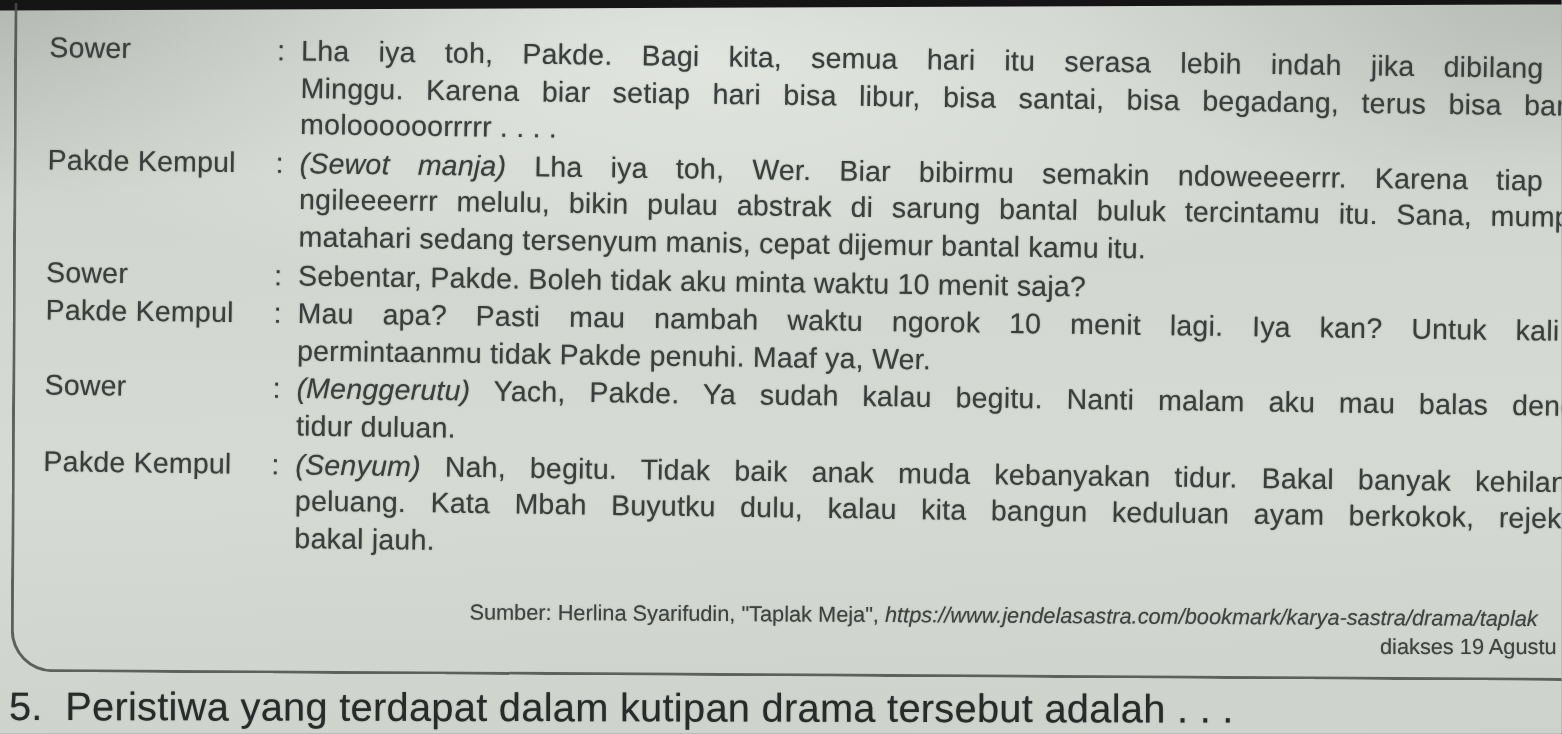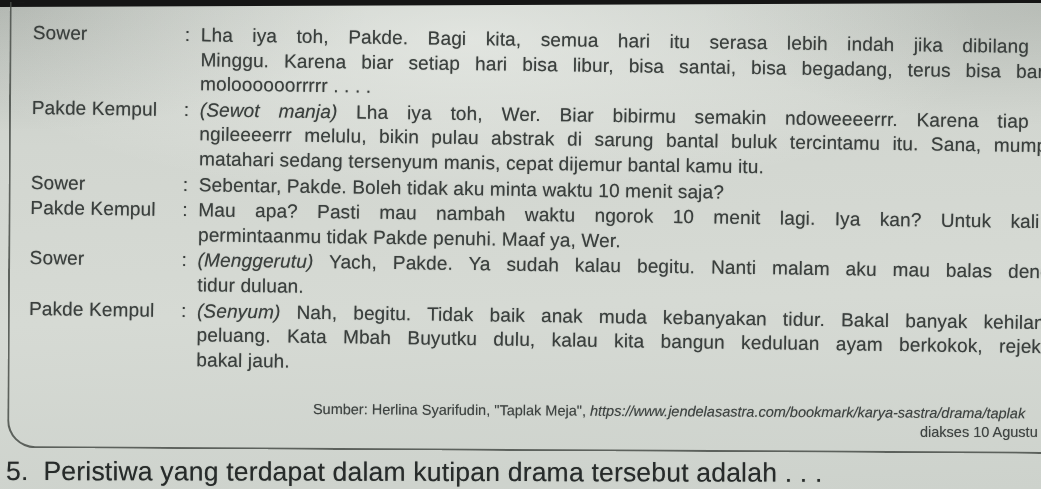--- a/index.html
+++ b/index.html
@@ -112,18 +112,18 @@
       <div class="colon">:</div>
       <div class="lines">
         <div class="line j"><span class="it">(Senyum)</span><span> Nah, begitu. Tidak baik anak muda kebanyakan tidur. Bakal banyak kehilangan</span></div>
         <div class="line j"><span>peluang. Kata Mbah Buyutku dulu, kalau kita bangun keduluan ayam berkokok, rejekinya</span></div>
         <div class="line"><span>bakal jauh.</span></div>
       </div>
     </div>
   </div>
 
 <div class="source-line-1"><span>Sumber: Herlina Syarifudin, "Taplak Meja", </span><span class="it">https://www.jendelasastra.com/bookmark/karya-sastra/drama/taplak</span></div>
-<div class="source-line-2">diakses 10 Agustu</div>
+<div class="source-line-2">diakses 19 Agustu</div>
 
 <div class="question">
   <span>5.</span>
   <span class="qtext">Peristiwa yang terdapat dalam kutipan drama tersebut adalah . . .</span>
 </div>
 
 </body></html>

